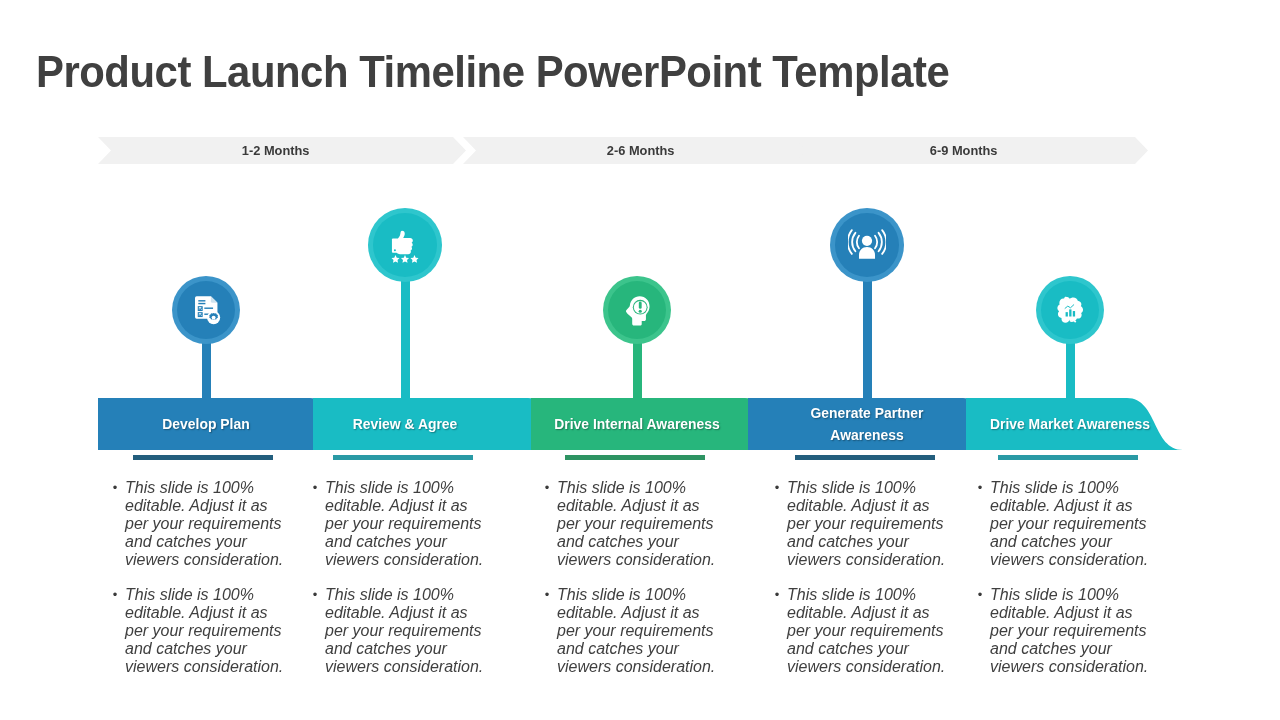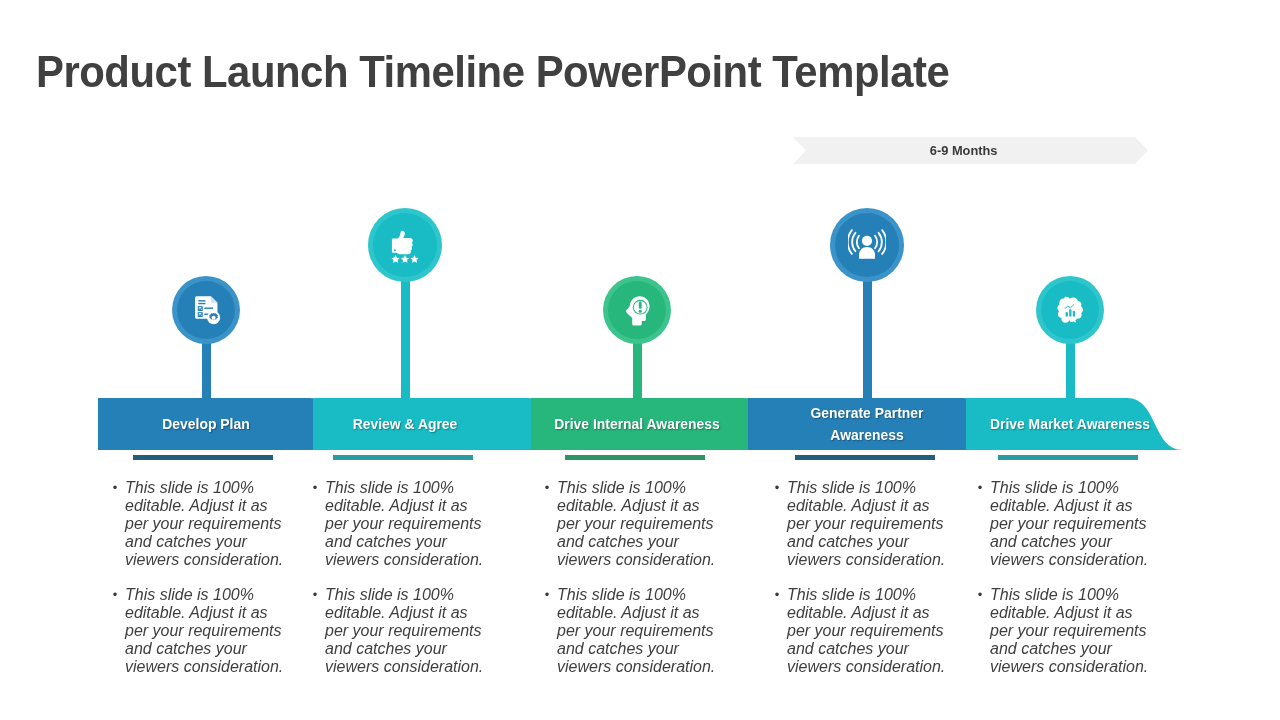--- a/index.html
+++ b/index.html
@@ -155,20 +155,26 @@
     line-height: 18px;
     flex: 1;
   }
 </style>
 </head>
 <body>
 
 <div id="page-title">Product Launch Timeline PowerPoint Template</div>
 
 <div id="month-banner">
+  <div class="month-chevron seg0">
+    <span class="month-label">1-2 Months</span>
+  </div>
+  <div class="month-chevron seg1">
+    <span class="month-label">2-6 Months</span>
+  </div>
   <div class="month-chevron seg2">
     <span class="month-label">6-9 Months</span>
   </div>
 </div>
 
 <div id="pins-layer">
     <div class="pin" style="left: 172px; top: 276px; width: 68px; height: 130px;">
       <div class="pin-stem" style="top: 34px; height: 96px; background: rgb(37, 128, 184);"></div>
       <div class="pin-circle" style="left: 0px; top: 0px; width: 68px; height: 68px; background: rgb(59, 148, 201);">
         <div class="pin-inner" style="width: 58px; height: 58px; background: rgb(37, 128, 184);">

